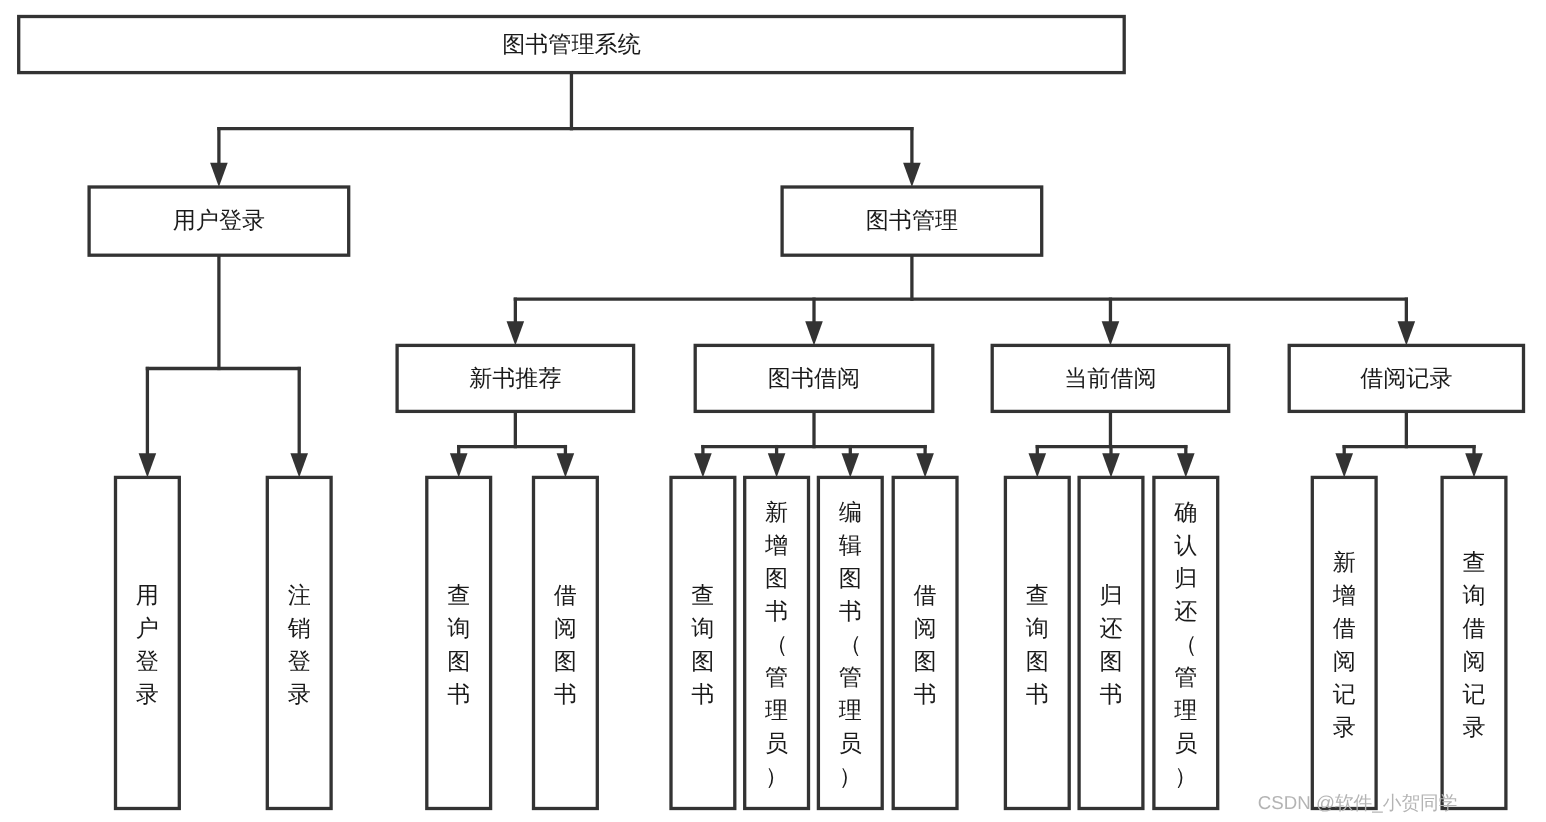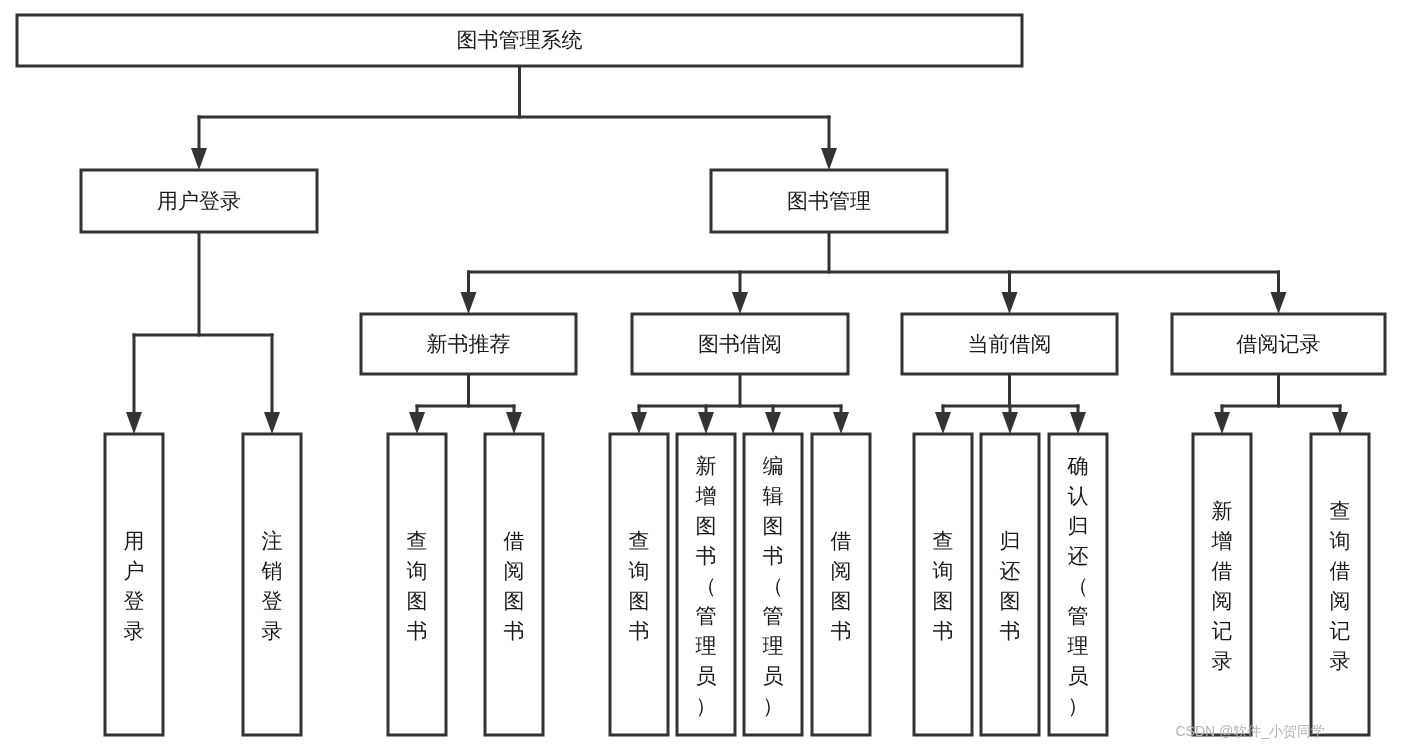--- a/index.html
+++ b/index.html
@@ -55,21 +55,21 @@
     font-family: "Liberation Sans", "DejaVu Sans", sans-serif;
     fill: #1a1a1a;
     font-size: 21px;
     text-anchor: middle;
   }
   .watermark {
     position: absolute;
     right: 12px;
     bottom: 6px;
     font-family: "Liberation Sans", "DejaVu Sans", sans-serif;
-    font-size: 14px;
+    font-size: 17px;
     color: #b4b4b4;
     white-space: nowrap;
     user-select: none;
     margin-top: 24px;
   }
 </style>
 </head>
 <body>
 
 <div id="diagram-root">

